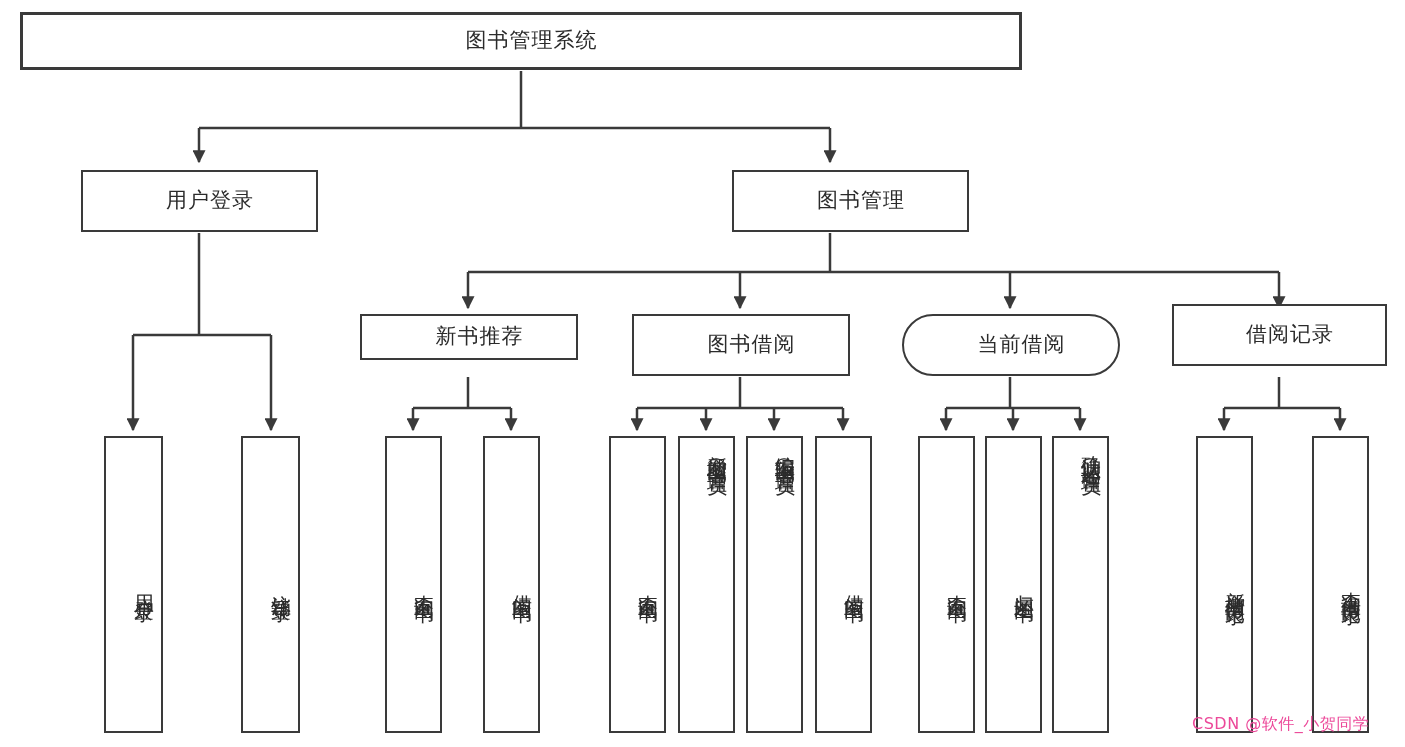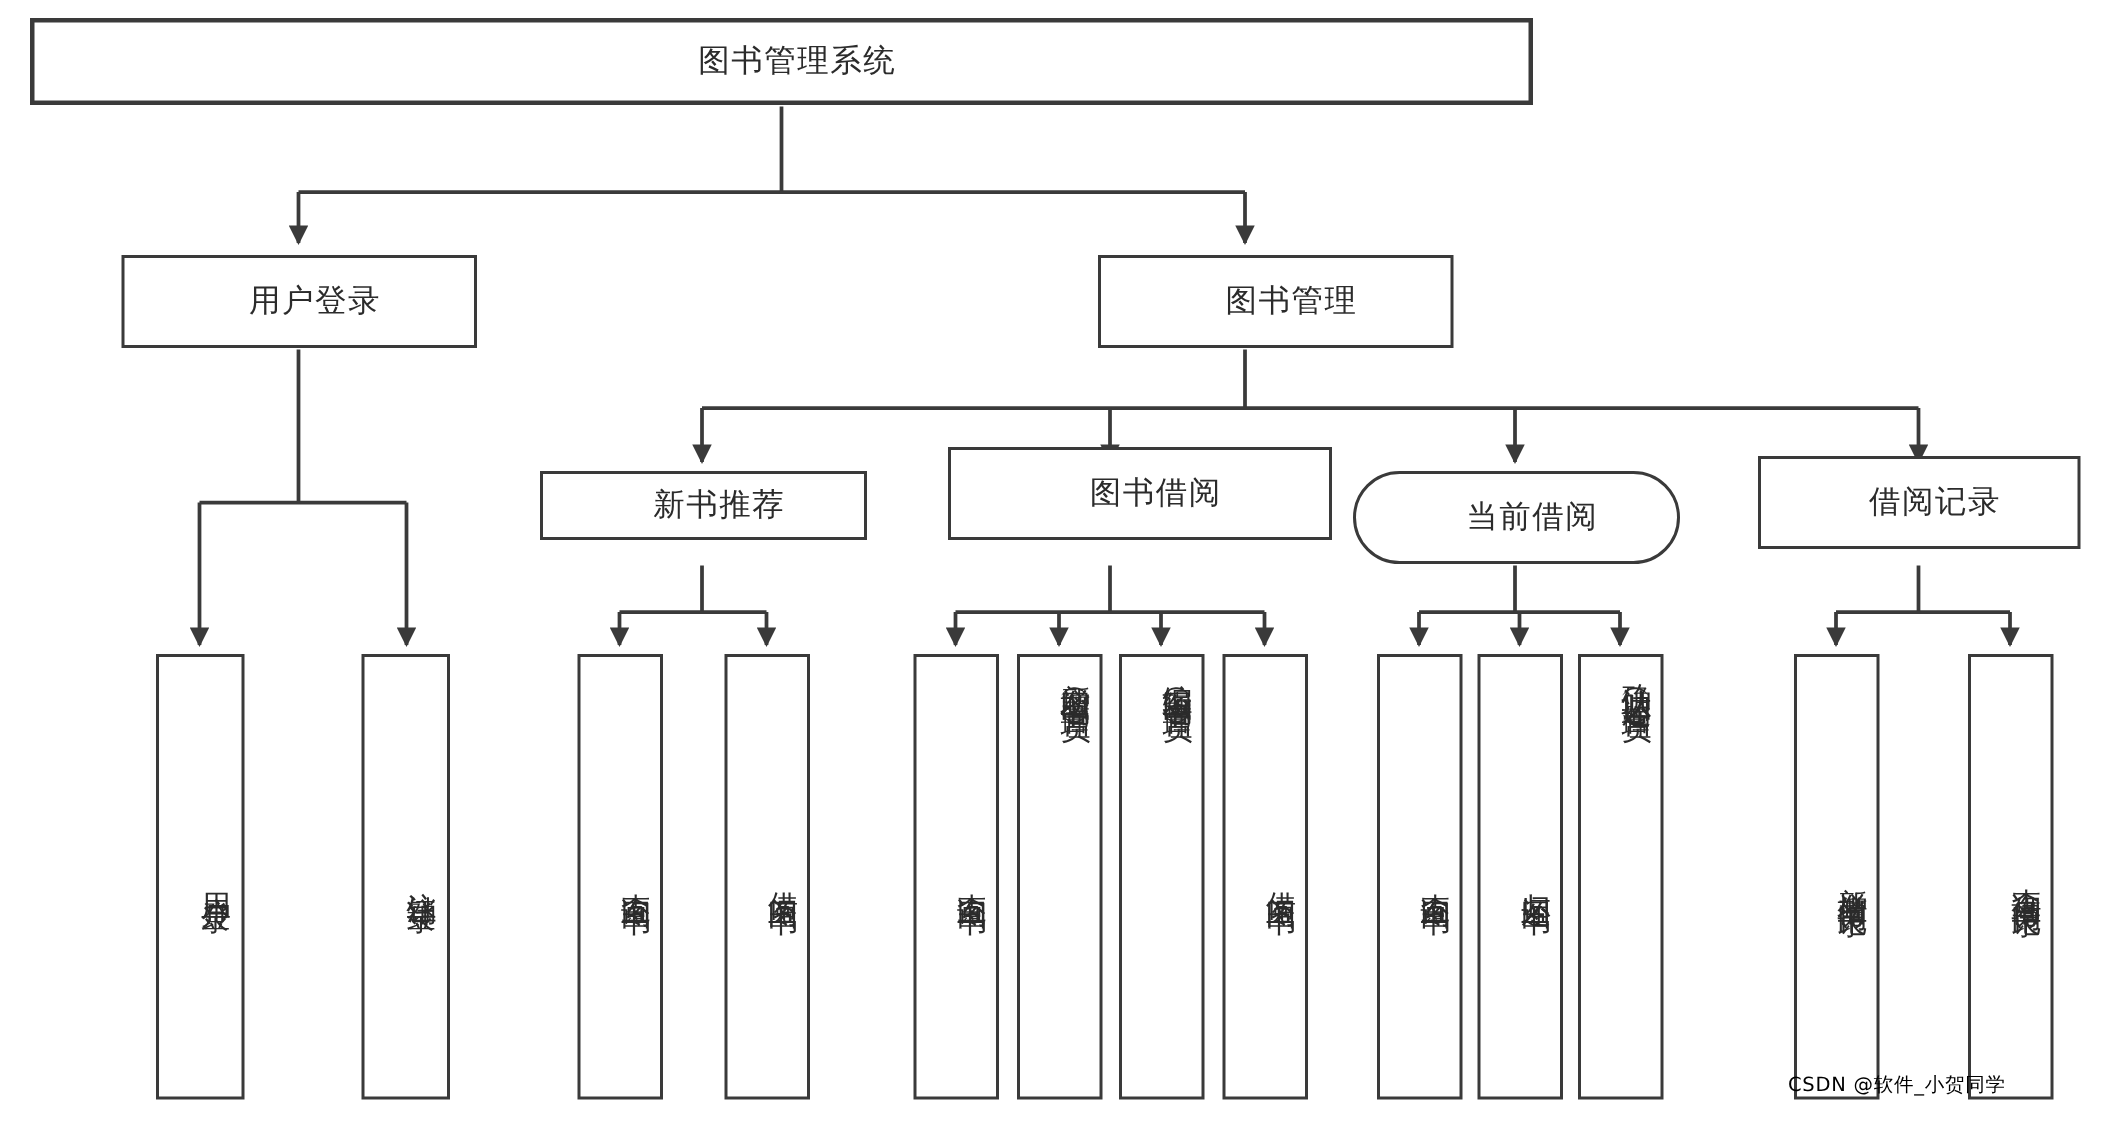--- a/index.html
+++ b/index.html
@@ -63,22 +63,22 @@
   }
   .node.leaf.center .node-label {
     margin-top: auto;
     margin-bottom: auto;
   }
   .node.leaf.topalign .node-label {
     margin-top: 2px;
   }
   .watermark {
     position: absolute;
-    font-size: 13px;
-    color: #000000;
+    font-size: 16px;
+    color: #ec4899;
     letter-spacing: 0.5px;
     white-space: nowrap;
     user-select: none;
   }
 </style>
 </head>
 <body>
 
 <div id="canvas">
 
@@ -141,21 +141,21 @@
   </div>
 
   <div class="node" style="left:711px; top:170px; width:237px; height:62px;margin-left:21px;">
     <span class="node-label">图书管理</span>
   </div>
 
   <div class="node" style="left:360px; top:314px; width:218px; height:46px;">
     <span class="node-label">新书推荐</span>
   </div>
 
-  <div class="node" style="left:632px; top:298px; width:256px; height:62px;text-align:center;">
+  <div class="node" style="left:632px; top:314px; width:218px; height:62px;text-align:center;">
     <span class="node-label">图书借阅</span>
   </div>
 
   <div class="node" style="left:902px; top:314px; width:218px; height:62px;border-radius:31px;">
     <span class="node-label">当前借阅</span>
   </div>
 
   <div class="node" style="left:1172px; top:304px; width:215px; height:62px;">
     <span class="node-label">借阅记录</span>
   </div>

